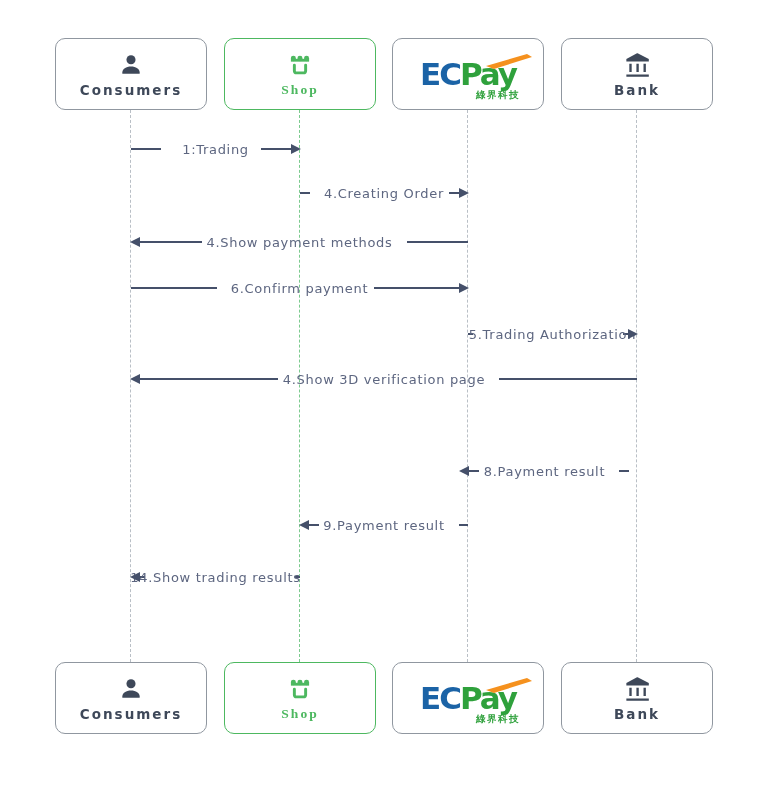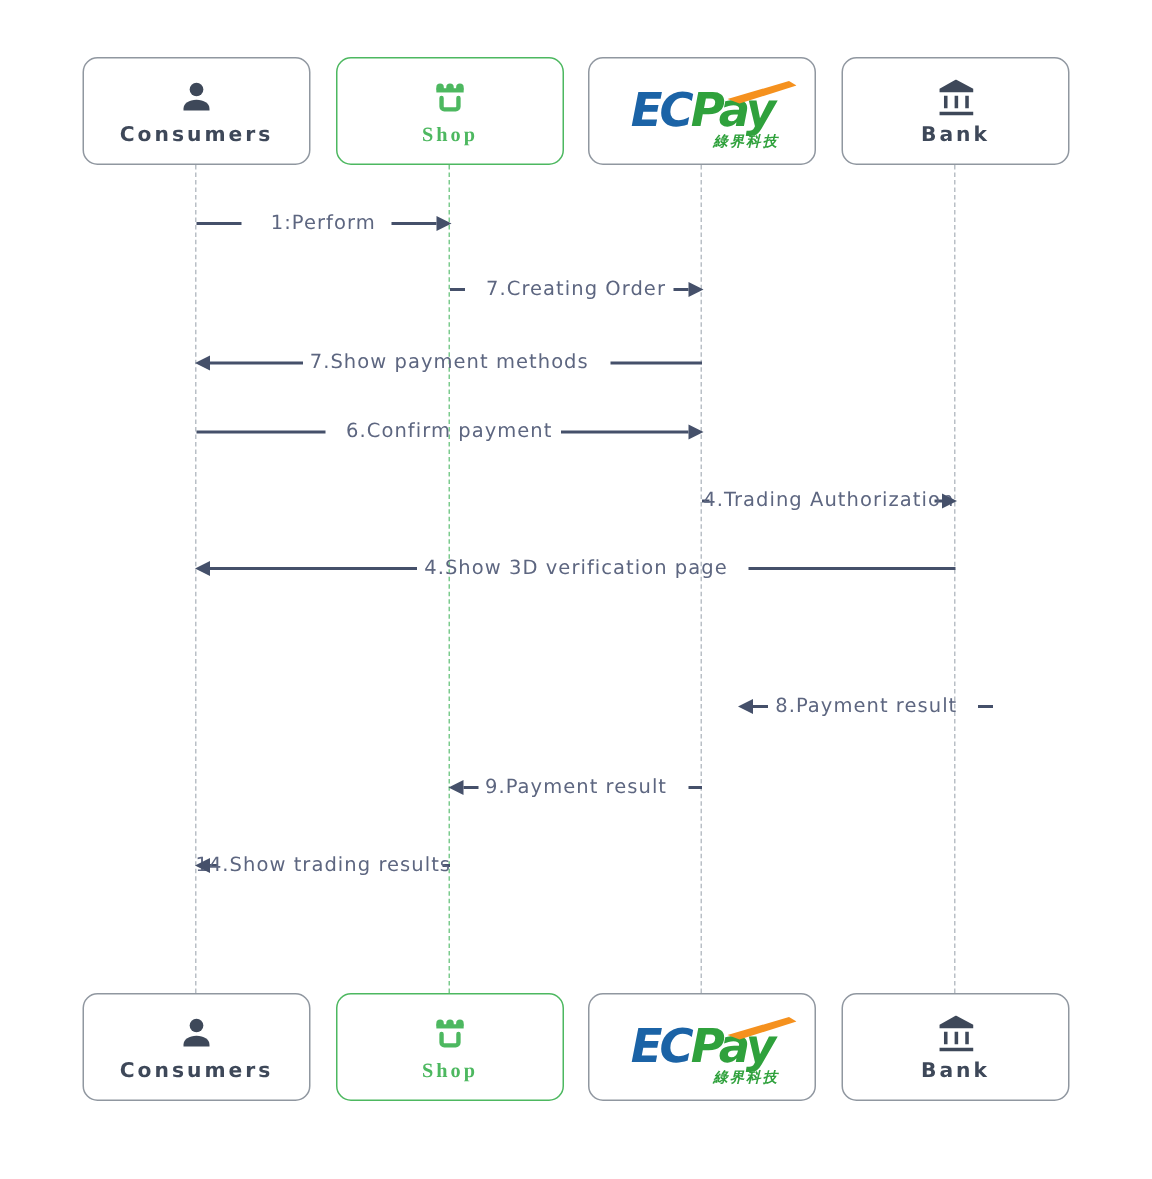--- a/index.html
+++ b/index.html
@@ -10,21 +10,21 @@
   .actor-box{position:absolute;width:152px;height:72px;box-sizing:border-box;
     border:1.6px solid var(--box_border);border-radius:10px;background:#fff;
     display:flex;flex-direction:column;align-items:center;justify-content:center;gap:3px;}
   .actor-box.theme-green{border-color:var(--accent_green);font-family:Liberation Serif, serif;}
   .actor-icon{height:28px;display:flex;align-items:center;justify-content:center;color:var(--dark_navy);}
   .theme-green .actor-icon{color:var(--accent_green);}
   .actor-label{font-size:13.5px;letter-spacing:2px;font-weight:600;color:var(--dark_navy);}
   .theme-green .actor-label{color:var(--accent_green);}
 
   
-  .ecpay-logo{position:relative;font-style:italic;font-weight:bold;line-height:1;white-space:nowrap;}
+  .ecpay-logo{position:relative;font-weight:bold;line-height:1;white-space:nowrap;}
   .ecpay-logo .ec{font-size:31px;color:var(--ecpay_blue);letter-spacing:-2px;}
   .ecpay-logo .pay{font-size:31px;color:var(--ecpay_green);letter-spacing:-2px;}
   .ecpay-logo .sub{position:absolute;right:-4px;bottom:-10px;font-size:9.5px;letter-spacing:1.5px;
     color:var(--ecpay_green);font-weight:600;}
   .ecpay-logo svg.swoosh{position:absolute;top:-5px;right:-16px;}
 
   
   .lifeline{position:absolute;width:0;border-left:1.6px dashed var(--lifeline_gray);}
   .lifeline.green{border-left-color:var(--lifeline_green);}
 
@@ -110,54 +110,54 @@
         <svg width="26" height="26" viewBox="0 0 22 22" fill="currentColor">
           <path d="M6.5 10h-2v7h2v-7zm6 0h-2v7h2v-7zm8.5 9H2v2h19v-2zm-2.5-9h-2v7h2v-7zm-7.5-9L2 6v2h19V6l-9.5-5z"></path>
         </svg>
       </div>
       <div class="actor-label">Bank</div>
     </div>
     <div class="lifeline" style="left: 636px; top: 110px; height: 552px;"></div>
     <div class="msg" style="left: 131px; width: 169px; top: 138px;">
       <div class="seg" style="left: 0px; width: 30px;"></div>
       <div class="seg" style="right: 9px; width: 30px;"></div>
-      <div class="lbl">1:Perform</div>
+      <div class="lbl">1:Trading</div>
       <div class="head right"></div>
     </div>
     <div class="msg" style="left: 300px; width: 168px; top: 182px;">
       <div class="seg" style="left: 0px; width: 10px;"></div>
       <div class="seg" style="right: 9px; width: 10px;"></div>
-      <div class="lbl">7.Creating Order</div>
+      <div class="lbl">4.Creating Order</div>
       <div class="head right"></div>
     </div>
     <div class="msg" style="left: 131px; width: 337px; top: 231px;">
       <div class="seg" style="left: 9px; width: 61.5px;"></div>
       <div class="seg" style="right: 0px; width: 61.5px;"></div>
-      <div class="lbl">7.Show payment methods</div>
+      <div class="lbl">4.Show payment methods</div>
       <div class="head left"></div>
     </div>
     <div class="msg" style="left: 131px; width: 337px; top: 277px;">
       <div class="seg" style="left: 0px; width: 85.5px;"></div>
       <div class="seg" style="right: 9px; width: 85.5px;"></div>
       <div class="lbl">6.Confirm payment</div>
       <div class="head right"></div>
     </div>
     <div class="msg" style="left: 468px; width: 169px; top: 323px;">
       <div class="seg" style="left: 0px; width: 5px;"></div>
       <div class="seg" style="right: 9px; width: 5px;"></div>
-      <div class="lbl">4.Trading Authorization</div>
+      <div class="lbl">5.Trading Authorization</div>
       <div class="head right"></div>
     </div>
     <div class="msg" style="left: 131px; width: 506px; top: 368px;">
       <div class="seg" style="left: 9px; width: 138px;"></div>
       <div class="seg" style="right: 0px; width: 138px;"></div>
       <div class="lbl">4.Show 3D verification page</div>
       <div class="head left"></div>
     </div>
-    <div class="msg" style="left: 493px; width: 169px; top: 460px; text-align: right;">
+    <div class="msg" style="left: 460px; width: 169px; top: 460px; text-align: right;">
       <div class="seg" style="left: 9px; width: 10px;"></div>
       <div class="seg" style="right: 0px; width: 10px;"></div>
       <div class="lbl">8.Payment result</div>
       <div class="head left"></div>
     </div>
     <div class="msg" style="left: 300px; width: 168px; top: 514px; text-align: right;">
       <div class="seg" style="left: 9px; width: 9.5px;"></div>
       <div class="seg" style="right: 0px; width: 9.5px;"></div>
       <div class="lbl">9.Payment result</div>
       <div class="head left"></div>

